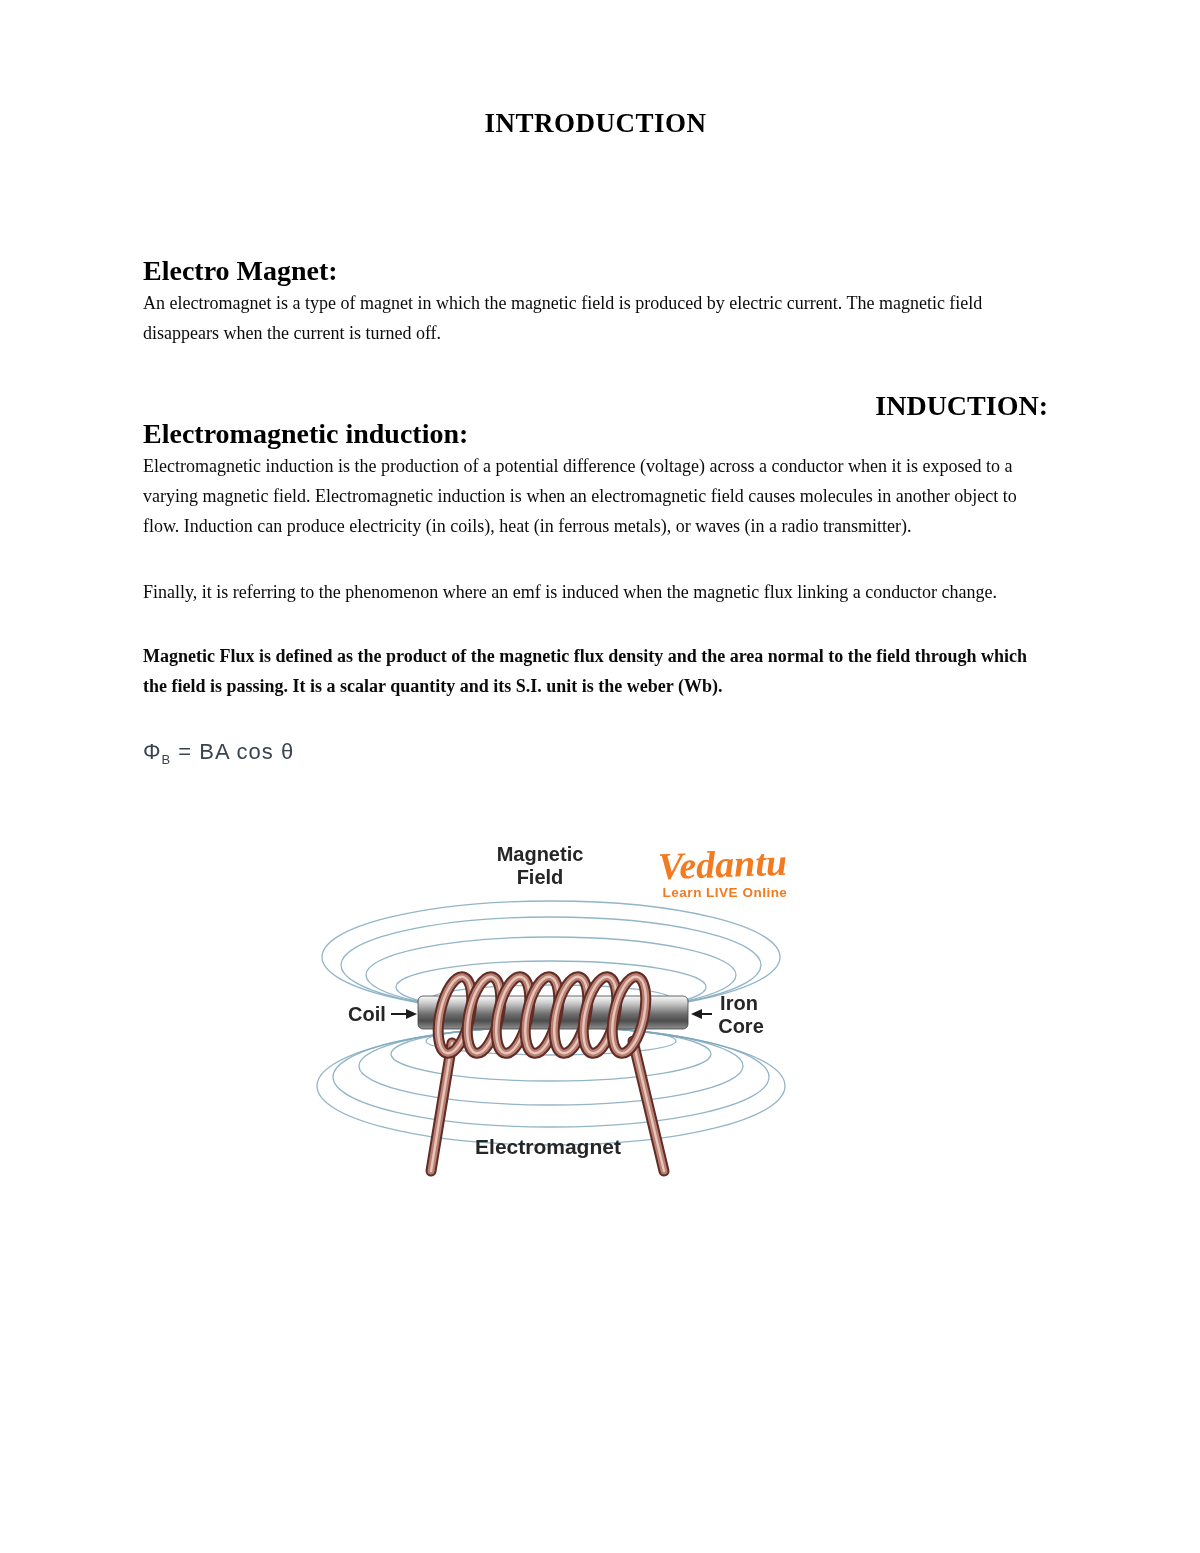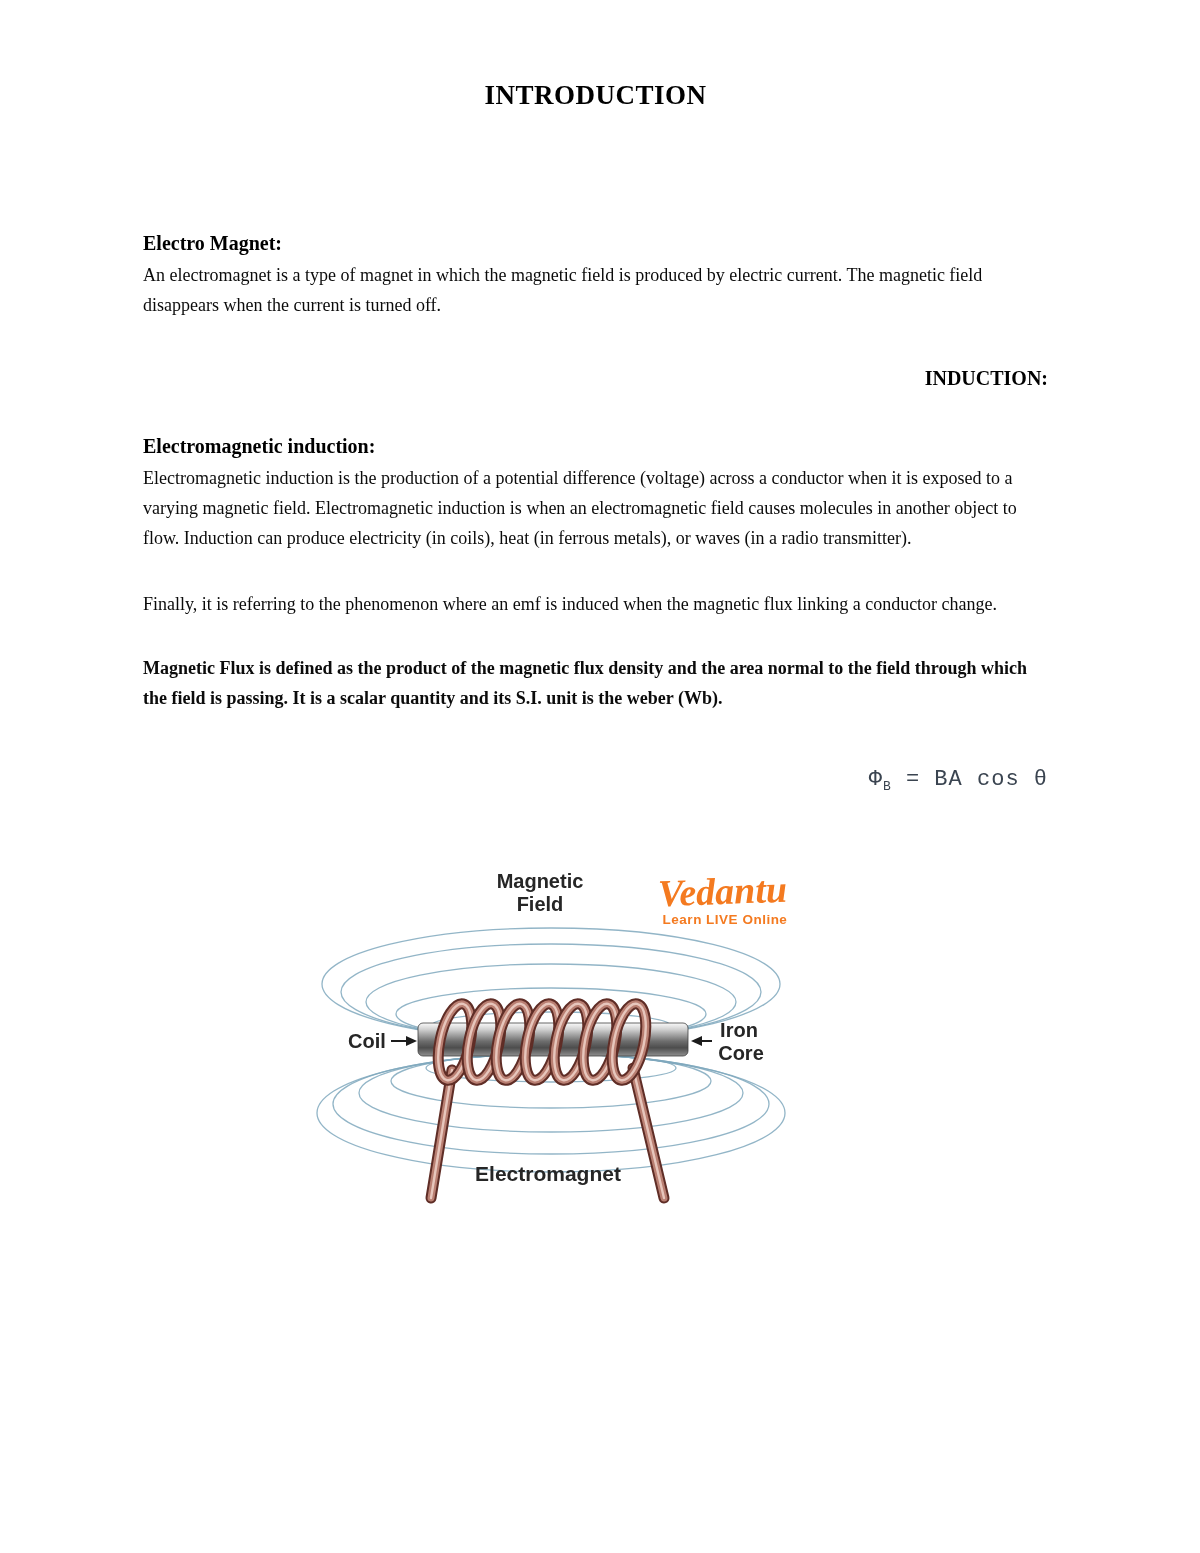--- a/index.html
+++ b/index.html
@@ -7,54 +7,54 @@
     padding: 0;
     width: 1200px;
     height: 1553px;
     background: #ffffff;
     overflow: hidden;
   }
   .page {
     box-sizing: border-box;
     width: 1188px;
     height: 1553px;
-    padding: 80px 140px 0 143px;
+    padding: 108px 140px 0 143px;
     font-family: "Liberation Serif", serif;
     color: #0b0b0b;
   }
   h1.doc-title {
     margin: 0;
     font-size: 27px;
     font-weight: bold;
     text-align: center;
     letter-spacing: 0.5px;
     color: #000;
   }
   h2.sec-heading {
     margin: 0;
-    font-size: 20px;
+    font-size: 28px;
     font-weight: bold;
     color: #000;
     line-height: 28px;
   }
   .sec-1 h2 { margin-top: 118px; }
   .sec-2 h2 { margin-top: 44px; text-align: right; }
-  .sec-3 h2 { margin-top: 40px; }
+  .sec-3 h2 { }
   p.body-text {
     margin: 3px 0 0 0;
     font-size: 18px;
     line-height: 30px;
     max-width: 920px;
   }
   p.para-finally { margin-top: 36px; }
   p.para-flux { margin-top: 34px; font-weight: bold; }
   .formula {
-    margin-top: 54px;
-    text-align: right;
-    font-family: Liberation Mono, monospace;
+    margin-top: 38px;
+    text-align: left;
+    font-family: Liberation Sans, sans-serif;
     font-size: 22px;
     letter-spacing: 1px;
     color: #3a4450;
   }
   .formula sub { font-size: 13px; }
   figure.em-figure {
     margin: 62px 0 0 160px;
     width: 500px;
     height: 350px;
   }

